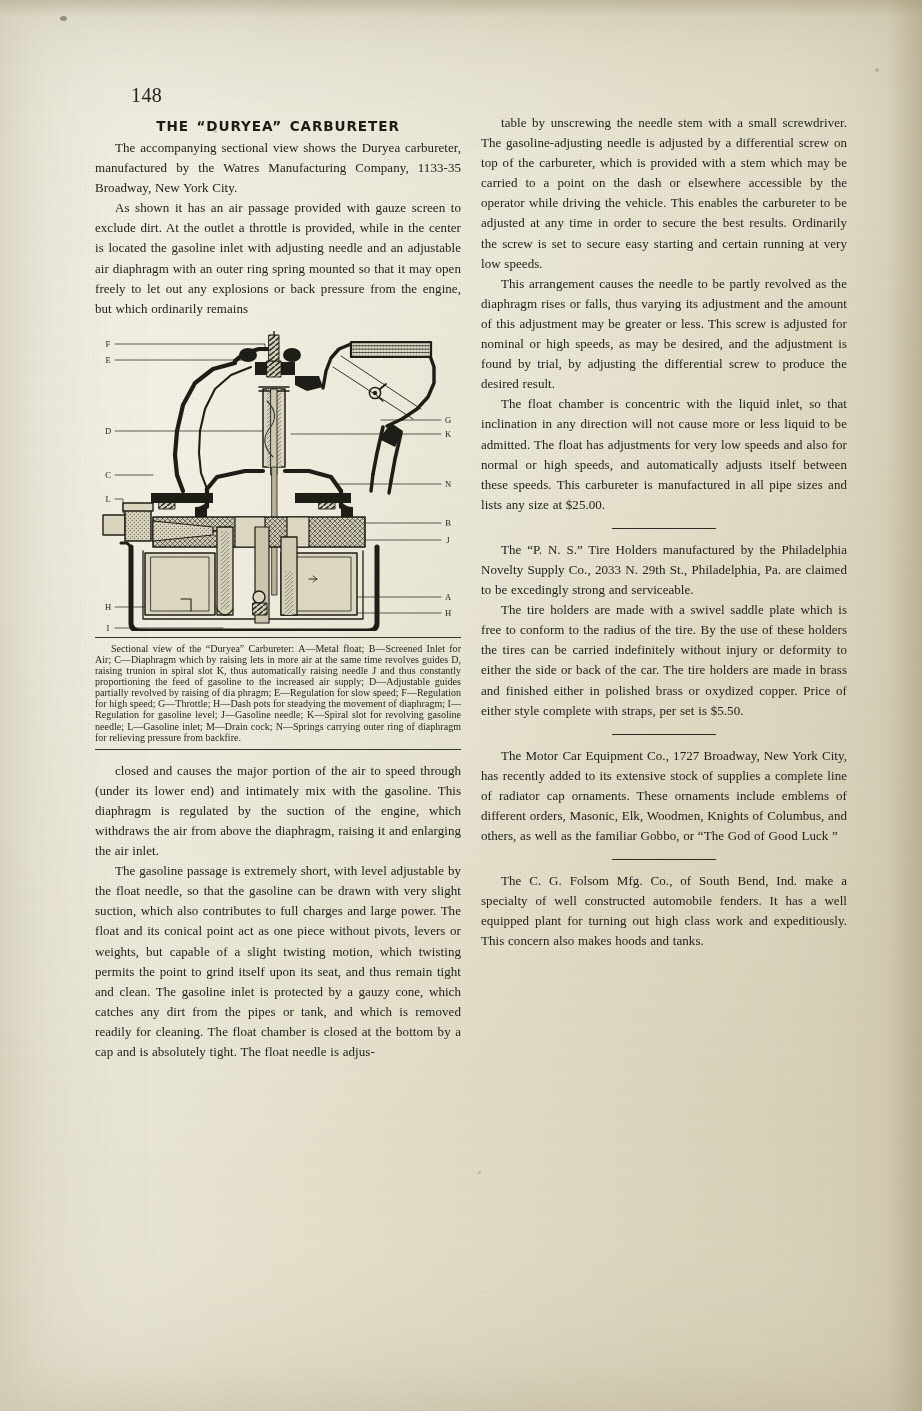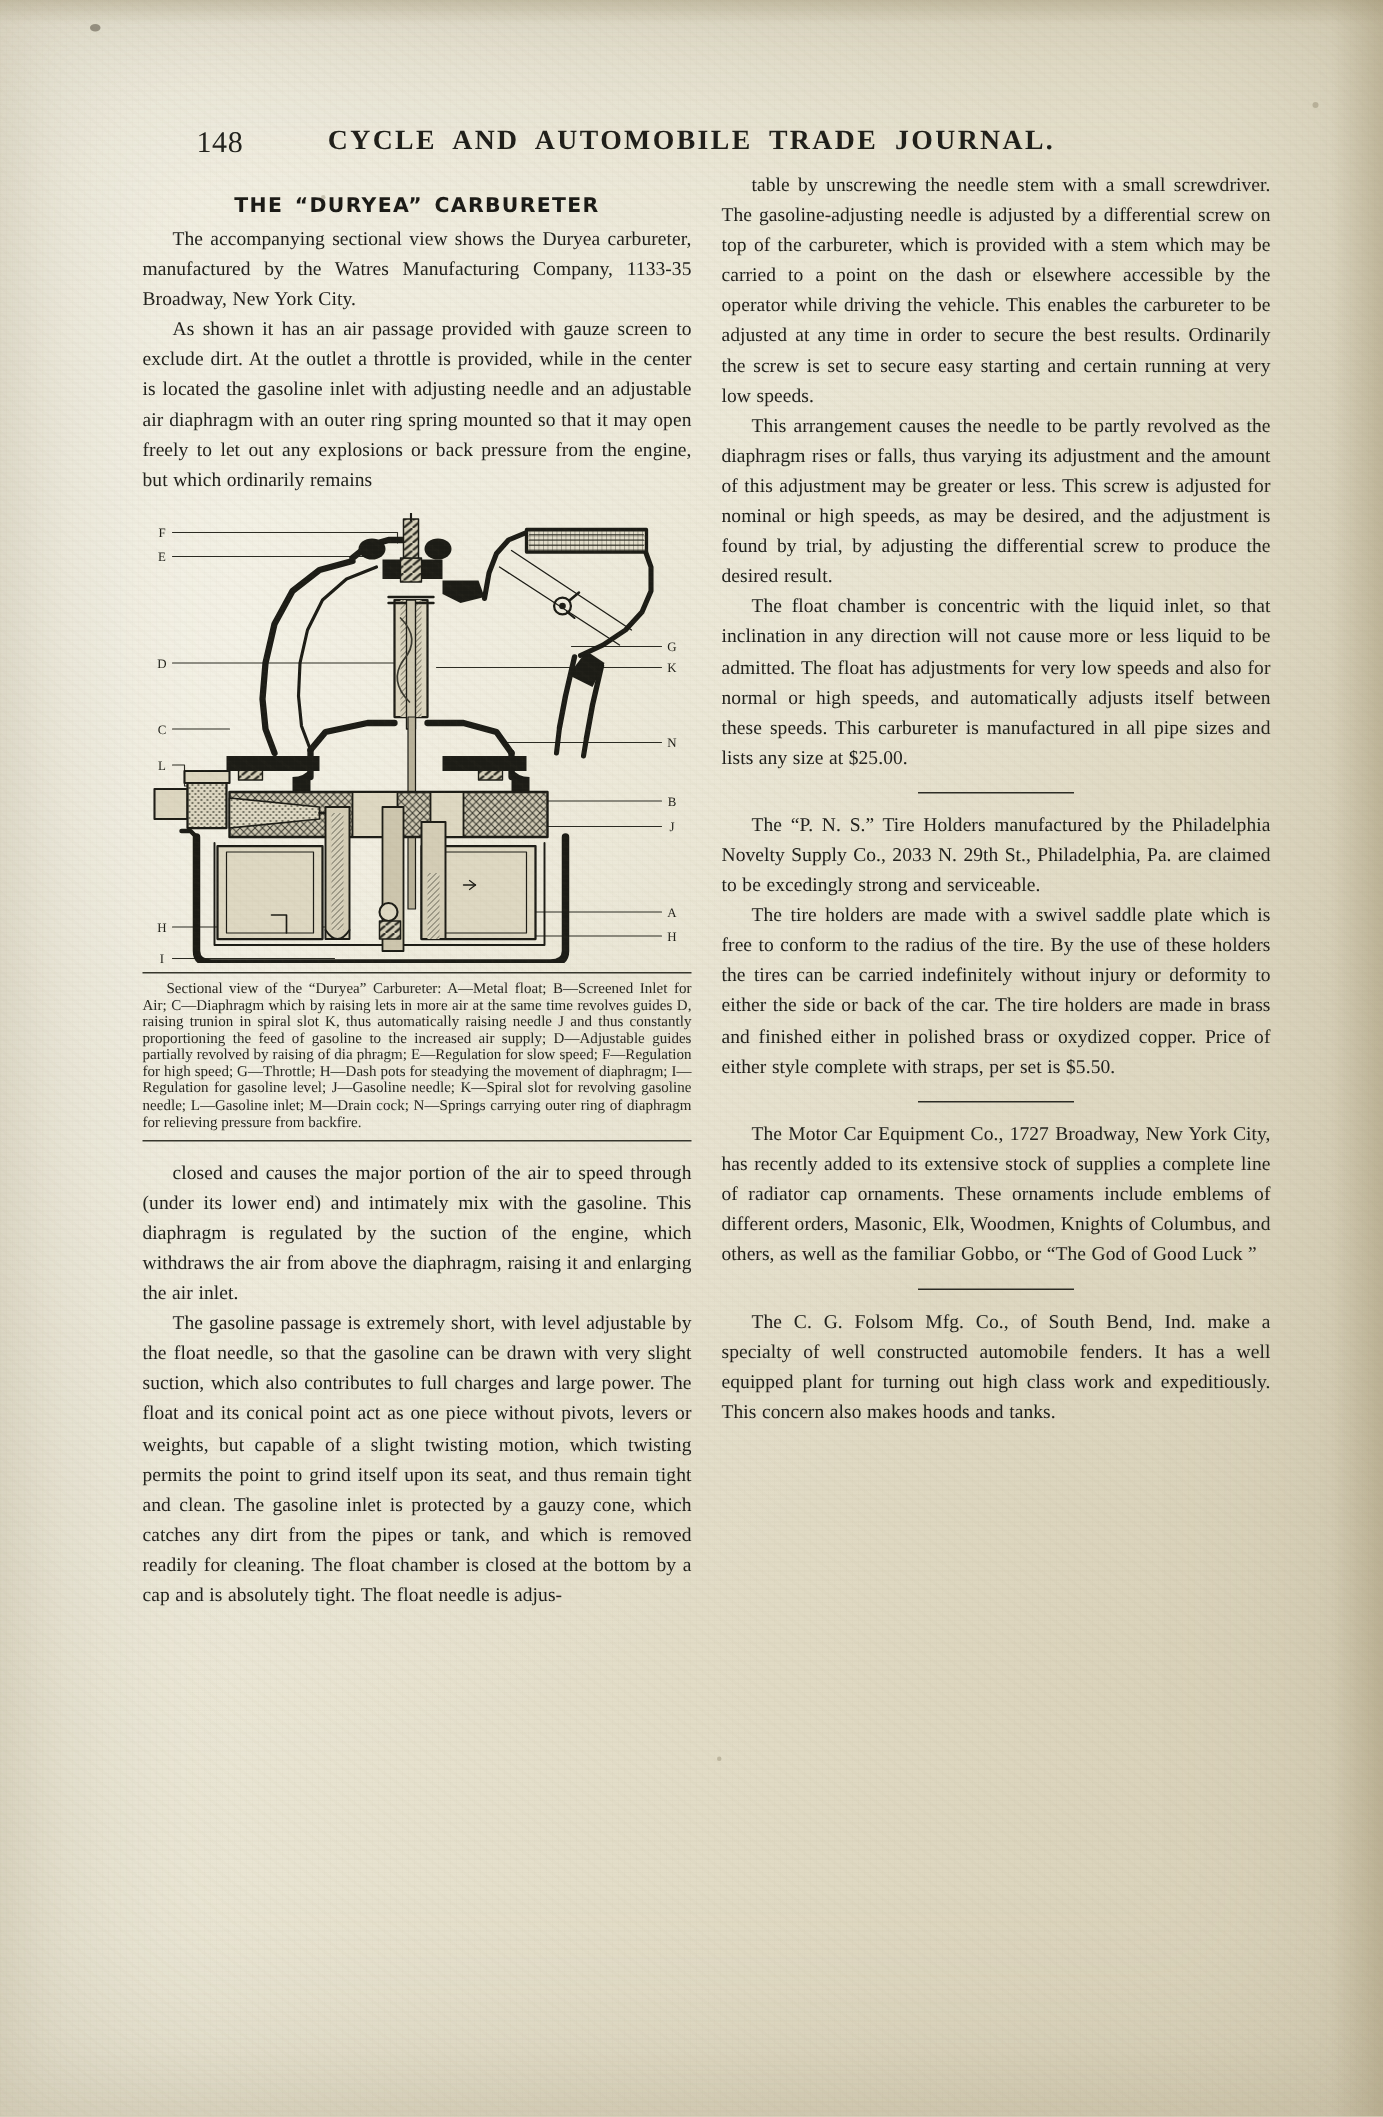--- a/index.html
+++ b/index.html
@@ -52,21 +52,21 @@
     font-family:"Liberation Serif",serif;font-weight:bold;
     word-spacing:5px;
   }
 
   
   .col{position:absolute;width:366px;}
   #col-left{left:95px;top:113px;}
   #col-right{left:481px;top:113px;}
 
   h2.sec{
-    margin:16px 0 4px 0;text-align:center;
+    margin:5px 0 4px 0;text-align:center;
     font-family:"DejaVu Sans",sans-serif;
     font-size:13.6px;font-weight:bold;letter-spacing:.9px;
     color:#1b1b17;word-spacing:2px;
   }
   p.body{
     margin:0;text-indent:20px;
     font-size:13px;line-height:20.1px;
     text-align:justify;color:#20201c;
     letter-spacing:.05px;word-spacing:.4px;
     -webkit-font-smoothing:none;
@@ -96,21 +96,20 @@
   #figure{position:relative;width:366px;height:300px;margin:12px 0 0 0;}
   #figure svg{display:block;}
   .lbl{font-family:"Liberation Serif",serif;font-size:8.6px;fill:#1e1e18;}
 </style>
 </head>
 <body>
 
 <div id="page">
 
   <div id="folio">148</div>
-  <div id="journal-title">CYCLE AND AUTOMOBILE TRADE JOURNAL.</div>
 
   <div class="col" id="col-left">
 
     <h2 class="sec">THE “DURYEA” CARBURETER</h2>
 
     <p class="body">The accompanying sectional view shows the Duryea carbureter, manufactured by the Watres Manufacturing Company, 1133-35 Broadway, New York City.</p>
     <p class="body">As shown it has an air passage provided with gauze screen to exclude dirt. At the outlet a throttle is provided, while in the center is located the gasoline inlet with adjusting needle and an adjustable air diaphragm with an outer ring spring mounted so that it may open freely to let out any explosions or back pressure from the engine, but which ordinarily remains</p>
 
     <div id="figure">
       <svg width="366" height="300" viewBox="0 0 366 300" xmlns="http://www.w3.org/2000/svg">

